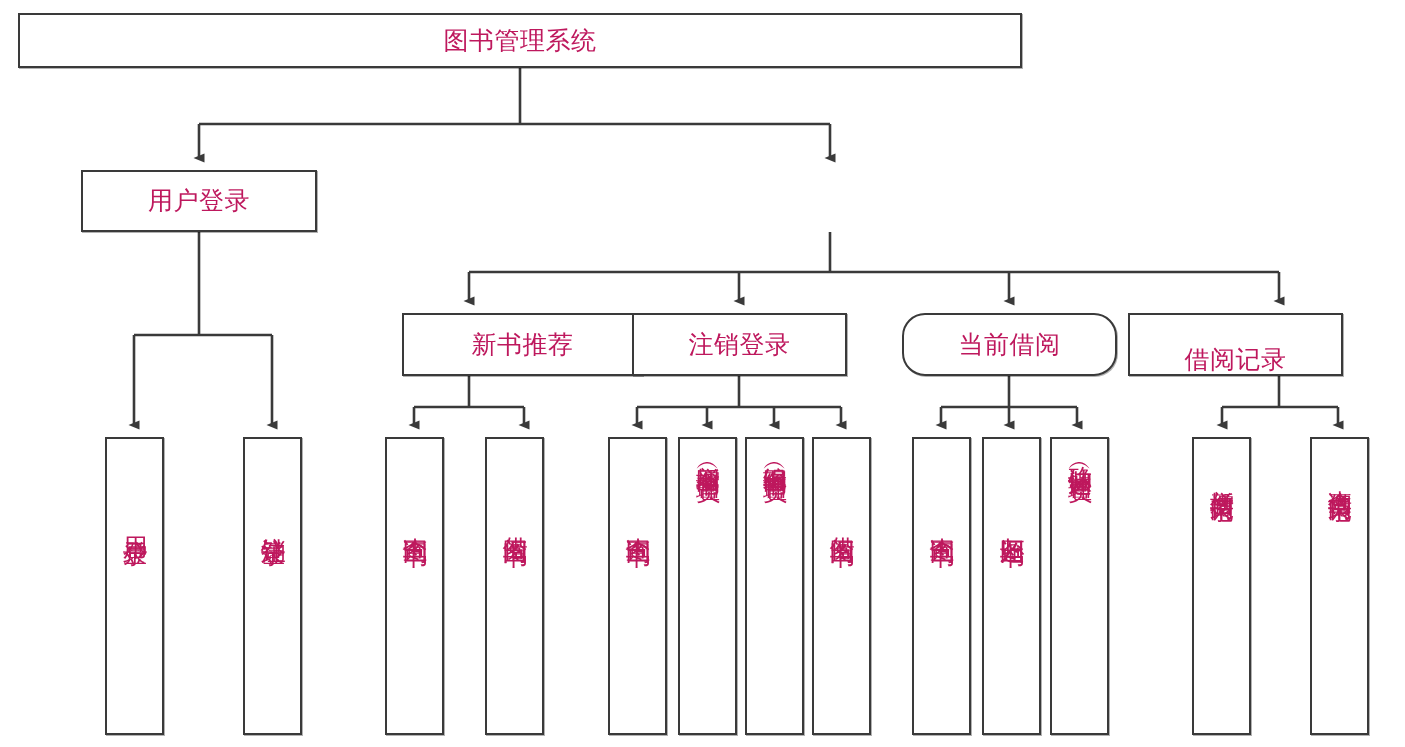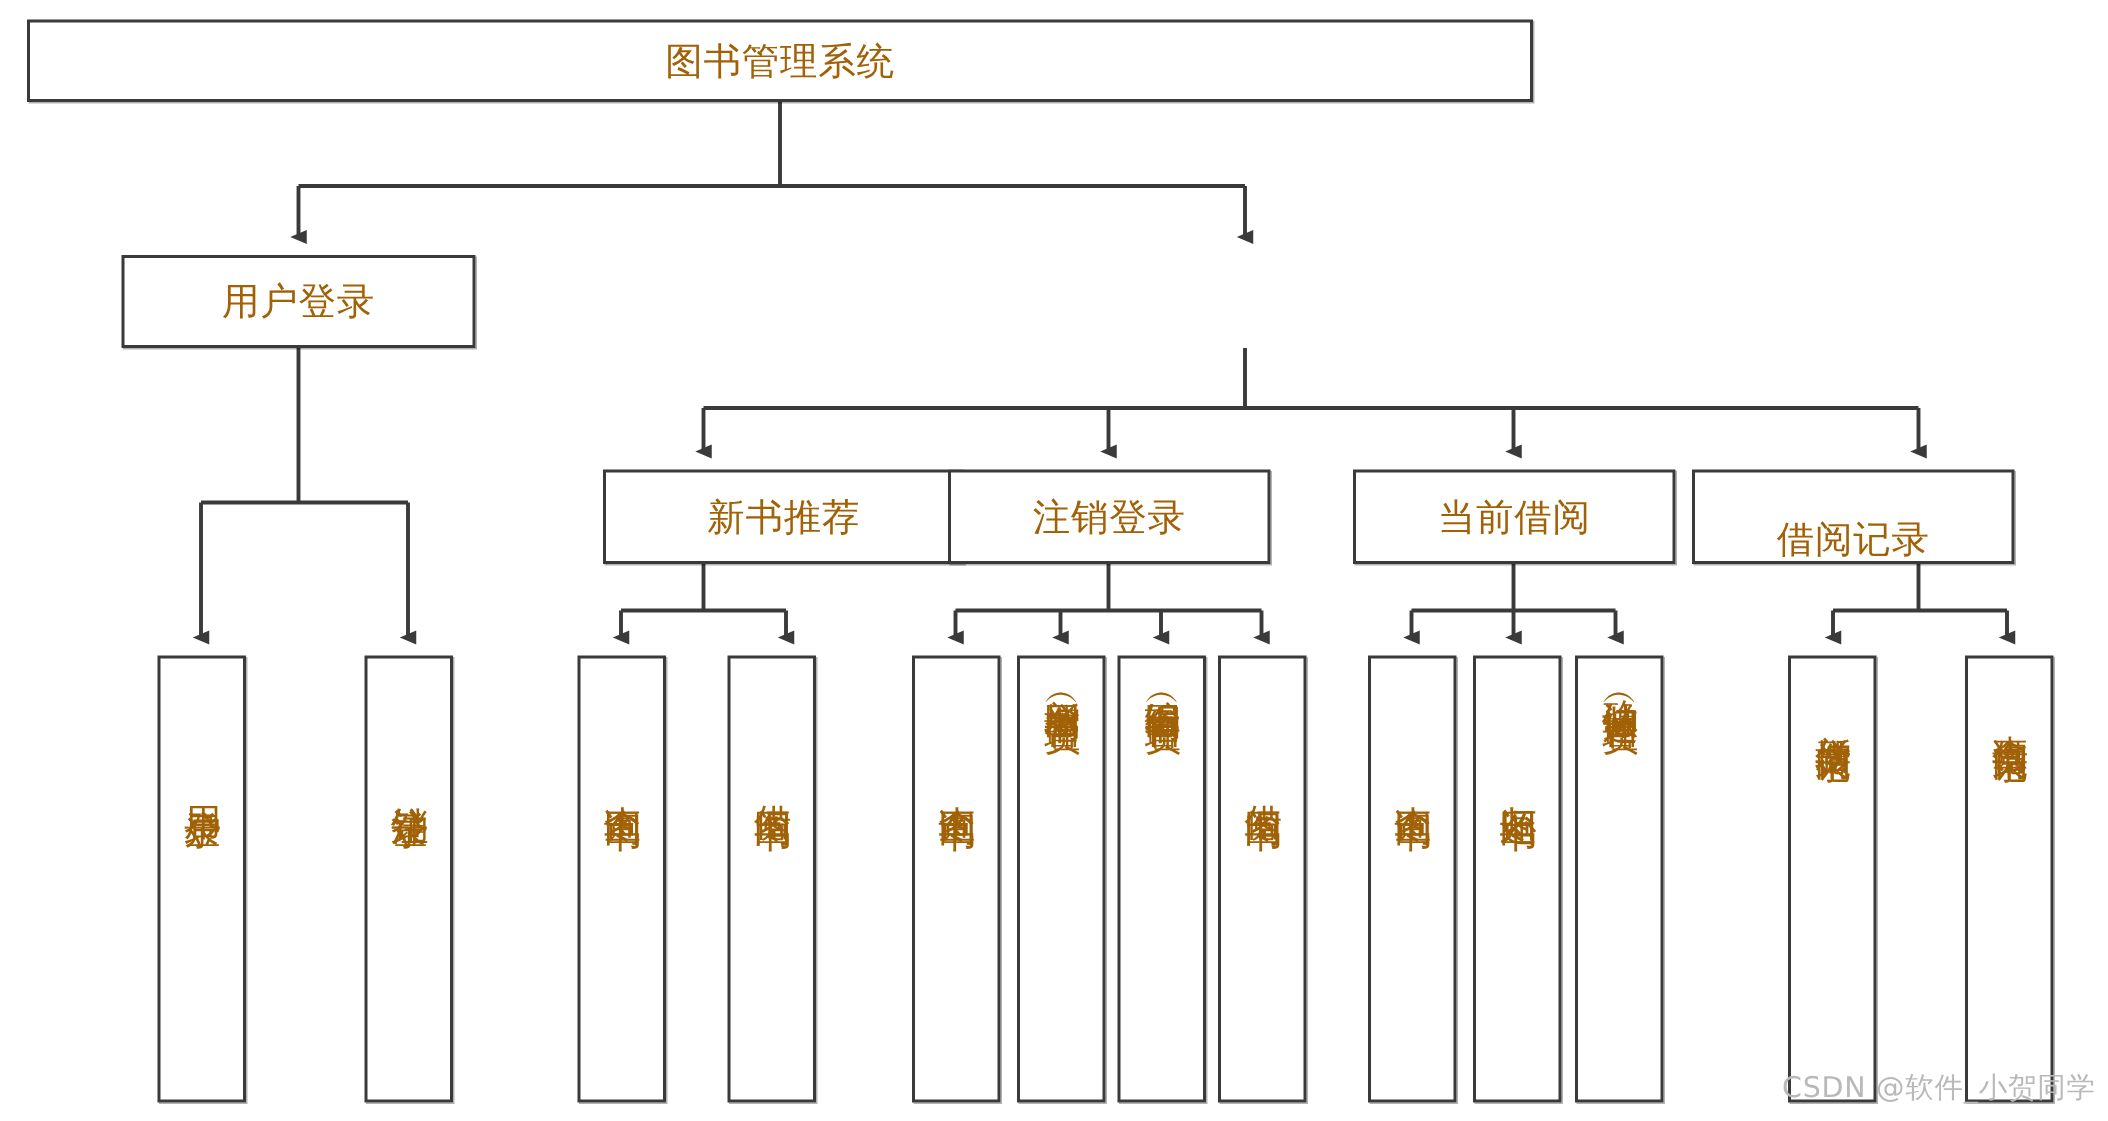--- a/index.html
+++ b/index.html
@@ -25,21 +25,21 @@
     height: 747px;
   }
   .node {
     position: absolute;
     box-sizing: border-box;
     border: 2px solid #3a3a3a;
     background: #ffffff;
     display: flex;
     align-items: center;
     justify-content: center;
-    color: #a16207;
+    color: #be185d;
     box-shadow: 1px 1px 0 rgba(0,0,0,0.30);
   }
   .node .label {
     display: block;
     text-align: center;
     line-height: 1.18;
     letter-spacing: 0.5px;
   }
   
   .node.h { }
@@ -141,21 +141,21 @@
 
 
   <div class="node h" style="left:362px; top:313px; width:241px; height:63px;margin-left:40px;">
     <span class="label">新书推荐</span>
   </div>
 
   <div class="node h" style="left:632px; top:313px; width:215px; height:63px;">
     <span class="label">注销登录</span>
   </div>
 
-  <div class="node h" style="left:902px; top:313px; width:215px; height:63px;">
+  <div class="node h" style="left:902px; top:313px; width:215px; height:63px;border-radius:23px;">
     <span class="label">当前借阅</span>
   </div>
 
   <div class="node h" style="left:1128px; top:313px; width:215px; height:63px;align-items:flex-end;">
     <span class="label">借阅记录</span>
   </div>
 
   <div class="node v" style="left:105px; top:437px; width:59px; height:298px; padding-top:78px;">
     <span class="label">用户登录</span>
   </div>
@@ -201,15 +201,14 @@
   </div>
 
   <div class="node v tall" style="left:1192px; top:437px; width:59px; height:298px; padding-top:32px;">
     <span class="label">新增借阅记录</span>
   </div>
 
   <div class="node v tall" style="left:1310px; top:437px; width:59px; height:298px; padding-top:32px;">
     <span class="label">查询借阅记录</span>
   </div>
 
-  <div id="watermark">CSDN @软件_小贺同学</div>
 
 </div>
 
 </body></html>

